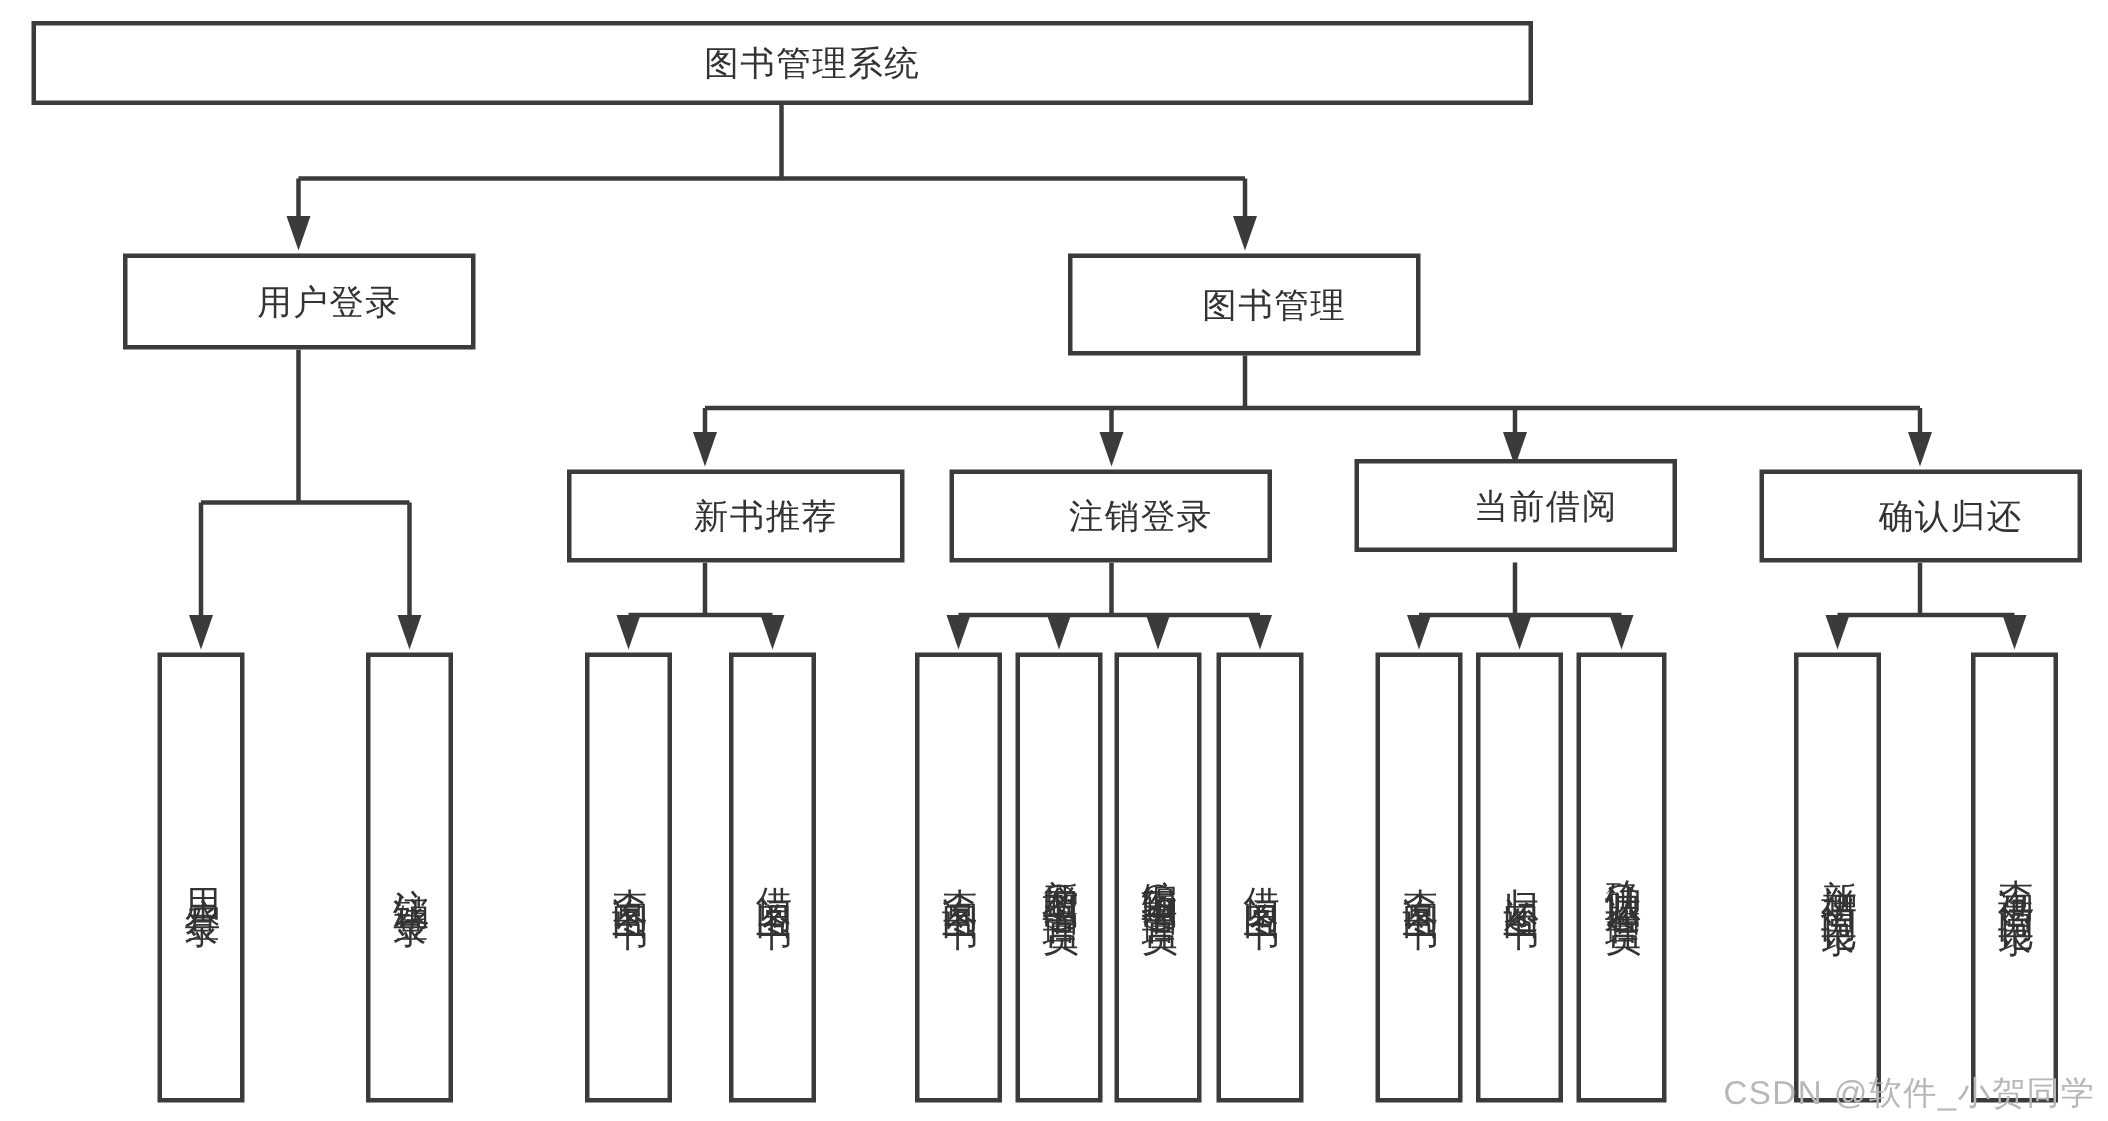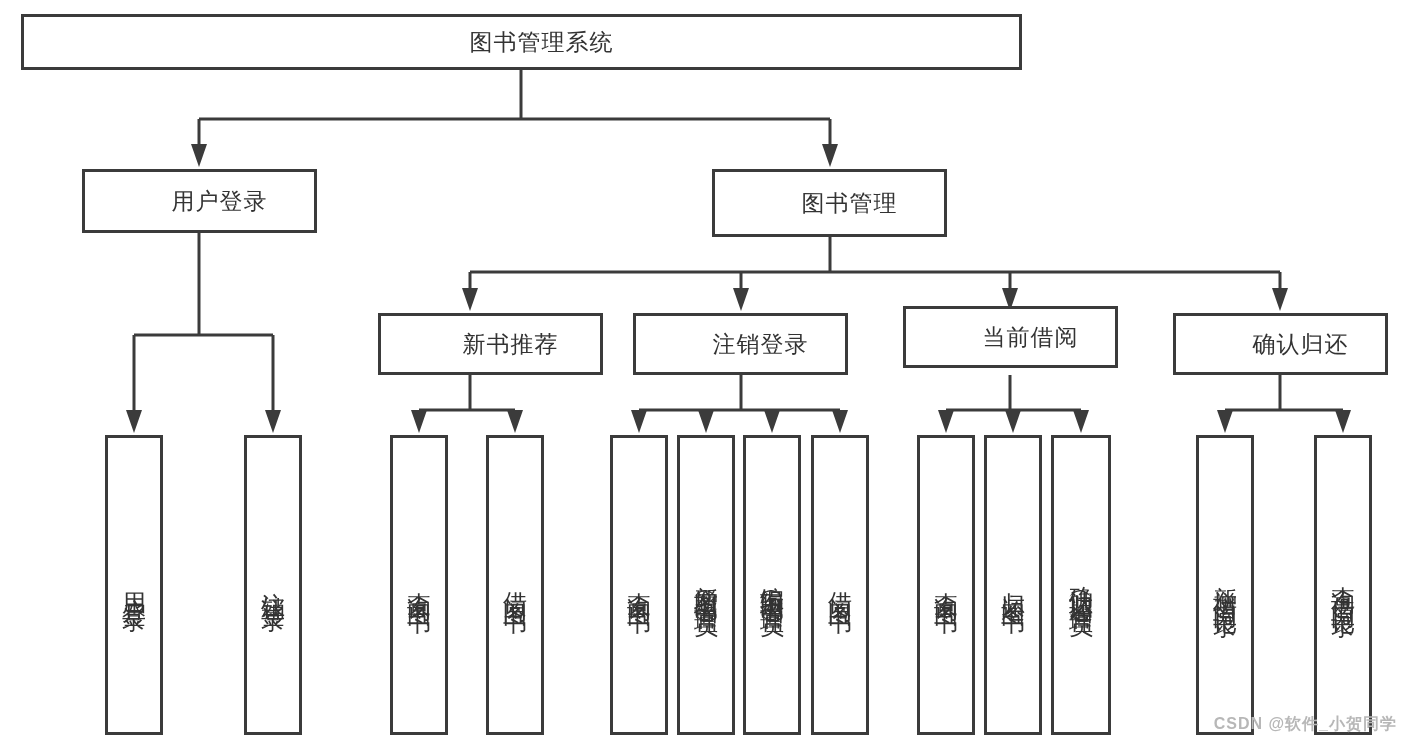--- a/index.html
+++ b/index.html
@@ -38,26 +38,25 @@
     writing-mode: vertical-rl;
     text-orientation: mixed;
     font-size: 24px;
     letter-spacing: 6px;
     line-height: 1;
   }
   #watermark {
     position: absolute;
     right: 8px;
     top: 714px;
-    font-size: 16px;
+    font-size: 22px;
     color: #b7b7b7;
     letter-spacing: 1px;
     z-index: 3;
     white-space: nowrap;
-    font-weight: bold;
   }
 </style>
 </head>
 <body>
 
 <div id="canvas">
 
   <svg id="connectors" viewBox="0 0 1405 747" xmlns="http://www.w3.org/2000/svg">
     <g stroke="#3b3b3b" stroke-width="3" fill="none">
 

